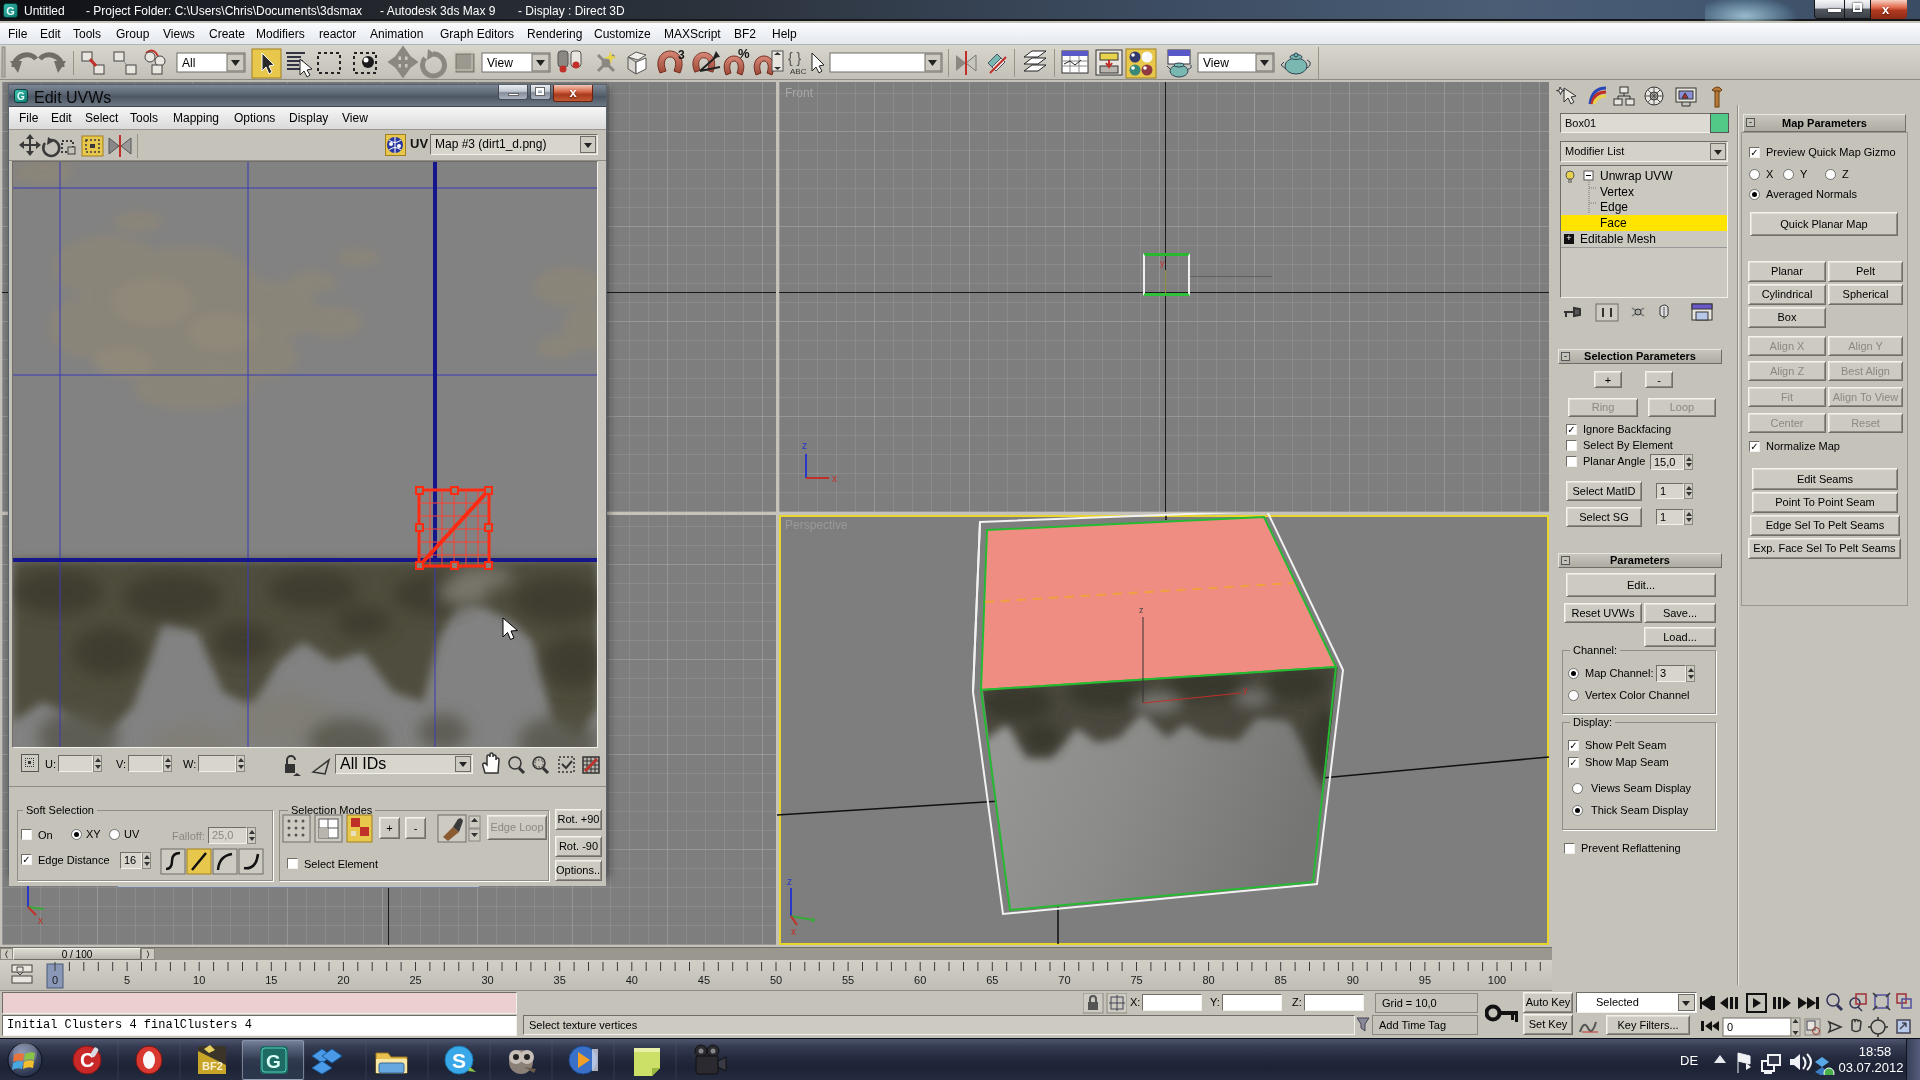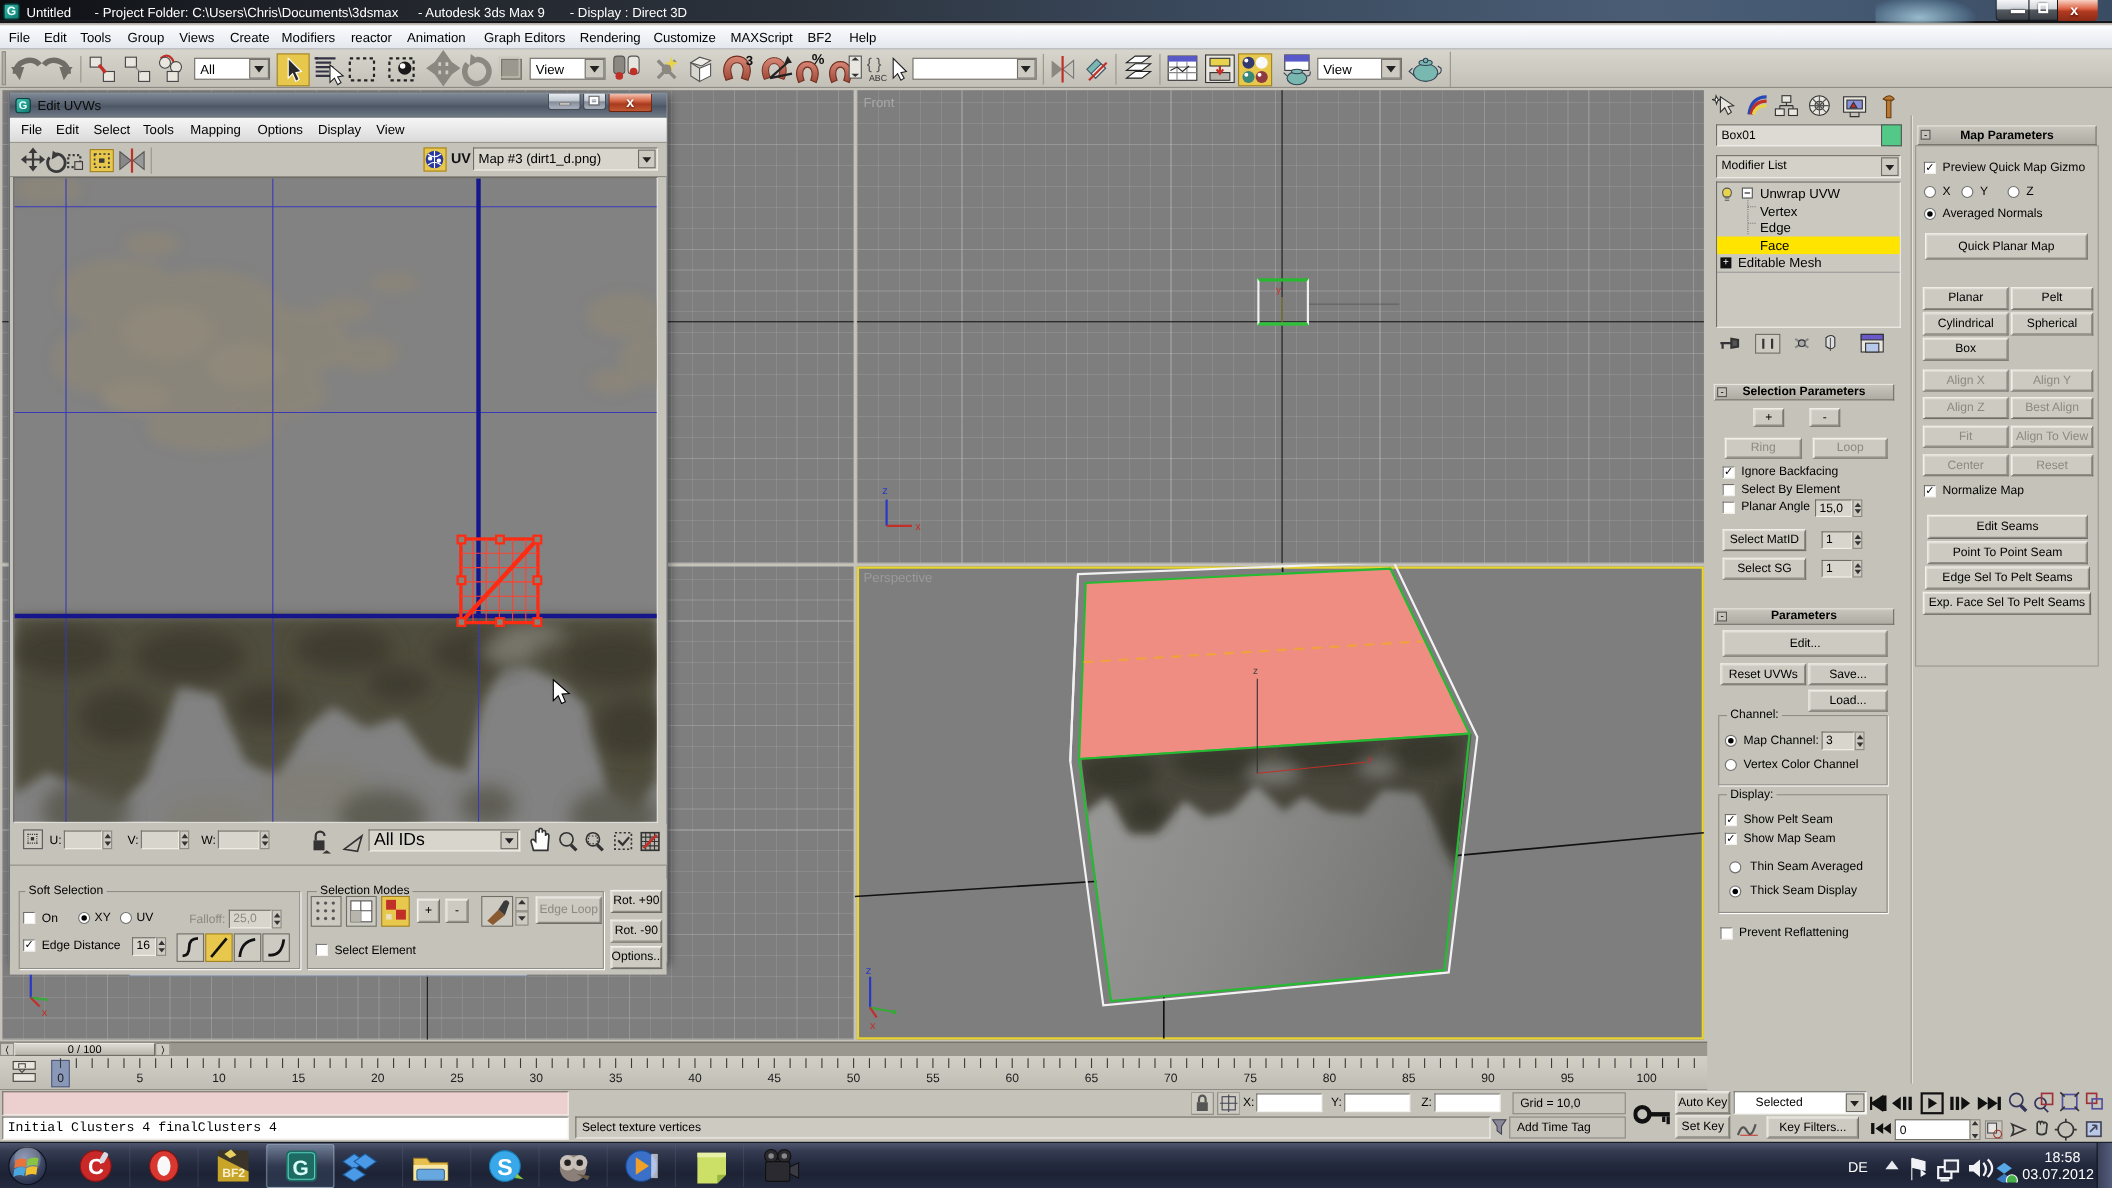--- a/index.html
+++ b/index.html
@@ -410,21 +410,21 @@
     <div class="spin" style="left:134px;top:585px;height:17px;"></div>
   <div class="rad" style="left:16px;top:610px;"></div>
     <div class="lbl" style="left:33px;top:609px;">Vertex Color Channel</div>
   <div class="gb" style="left:10px;top:642px;width:154px;height:108px;"></div>
     <div class="gbl" style="left:18px;top:636px;">Display:</div>
   <div class="cb" style="left:16px;top:660px;">✓</div>
     <div class="lbl" style="left:33px;top:659px;">Show Pelt Seam</div>
   <div class="cb" style="left:16px;top:677px;">✓</div>
     <div class="lbl" style="left:33px;top:676px;">Show Map Seam</div>
   <div class="rad" style="left:20px;top:703px;"></div>
-    <div class="lbl" style="left:39px;top:702px;">Thin Seam Averaged</div>
+    <div class="lbl" style="left:39px;top:702px;">Views Seam Display</div>
   <div class="rad on" style="left:20px;top:725px;"></div>
     <div class="lbl" style="left:39px;top:724px;">Thick Seam Display</div>
   <div class="cb" style="left:12px;top:763px;"></div>
     <div class="lbl" style="left:29px;top:762px;">Prevent Reflattening</div>
 
   <div class="abs" style="left:185px;top:25px;width:1px;height:880px;background:#8e8c84;"></div>
   <div class="abs" style="left:186px;top:25px;width:1px;height:880px;background:#e8e6e0;"></div>
   <div class="abs" style="left:189px;top:52px;width:167px;height:474px;border:1px solid #9a988e;"></div>
   <div class="roll" style="left:191px;top:34px;width:163px;height:18px;line-height:16px;"><span class="m" style="top:3px;">-</span>Map Parameters</div>
   <div class="cb" style="left:197px;top:67px;">✓</div>
@@ -781,21 +781,21 @@
   </svg>
   <div class="abs" style="left:1840px;top:5px;width:70px;height:16px;font-size:13px;color:#fff;text-align:center;">18:58</div>
   <div class="abs" style="left:1831px;top:21px;width:80px;height:16px;font-size:13px;color:#fff;text-align:center;">03.07.2012</div>
   <div class="abs" style="left:1906px;top:0;width:14px;height:42px;background:linear-gradient(90deg,#3a415a,#555d7c);border-left:1px solid #11151f;"></div>
 </div>
 
 <div class="abs" style="left:117px;top:873px;width:363px;height:15px;background:linear-gradient(#e8edf4,#b9c2cf);border:1px solid #7a8494;border-radius:6px 6px 0 0;box-shadow:inset 0 1px 0 #fff;"></div>
 <div class="abs" id="uvwwin" style="left:8px;top:84px;width:599px;height:791px;border:1px solid #5a6470;background:#c5c2b9;box-shadow:2px 3px 8px rgba(0,0,0,0.45);">
   <div class="abs" style="left:0;top:0;width:597px;height:22px;background:linear-gradient(#7d8896 0%,#5a6471 45%,#4d5664 55%,#6d7885 100%);border-bottom:1px solid #3e4650;">
     <div class="abs" style="left:5px;top:4px;width:14px;height:14px;background:linear-gradient(135deg,#3ec2b2,#0e7a70);border-radius:3px;border:1px solid #073f3a;color:#eafffb;font-size:10px;font-weight:bold;text-align:center;line-height:13px;">G</div>
-    <div class="abs" style="left:25px;top:4px;font-size:12px;color:#0a0a0a;">Edit UVWs</div>
+    <div class="abs" style="left:25px;top:4px;font-size:16px;color:#0a0a0a;">Edit UVWs</div>
     <div class="abs" style="left:489px;top:0;width:30px;height:15px;background:linear-gradient(#e9edf2,#c2c9d2 45%,#848d99 55%,#aab3bf);border:1px solid #454c56;border-top:none;border-radius:0 0 3px 3px;">
         <div class="abs" style="left:9px;top:8px;width:11px;height:3px;background:#fff;border:1px solid #666;"></div>
       </div>
     <div class="abs" style="left:521px;top:0;width:21px;height:15px;background:linear-gradient(#e9edf2,#c2c9d2 45%,#848d99 55%,#aab3bf);border:1px solid #454c56;border-top:none;border-radius:0 0 3px 3px;">
         <div class="abs" style="left:5px;top:3px;width:8px;height:7px;border:2px solid #fff;outline:1px solid #666;"></div>
       </div>
     <div class="abs" style="left:544px;top:0;width:40px;height:17px;background:linear-gradient(#f4c8b8 0%,#d86a4a 40%,#a83a1e 60%,#c05a34 100%);border:1px solid #6a2210;border-top:none;border-radius:0 0 3px 3px;color:#fff;font-size:13px;font-weight:bold;text-align:center;line-height:15px;text-shadow:0 1px 2px #5c1408;">x</div>
   </div>
   <div class="abs" style="left:0;top:22px;width:597px;height:23px;background:linear-gradient(#f6f6f6,#dadada);border-bottom:1px solid #9a988e;font-size:12px;">
     <span class="abs" style="left:10px;top:4px;">File</span>

